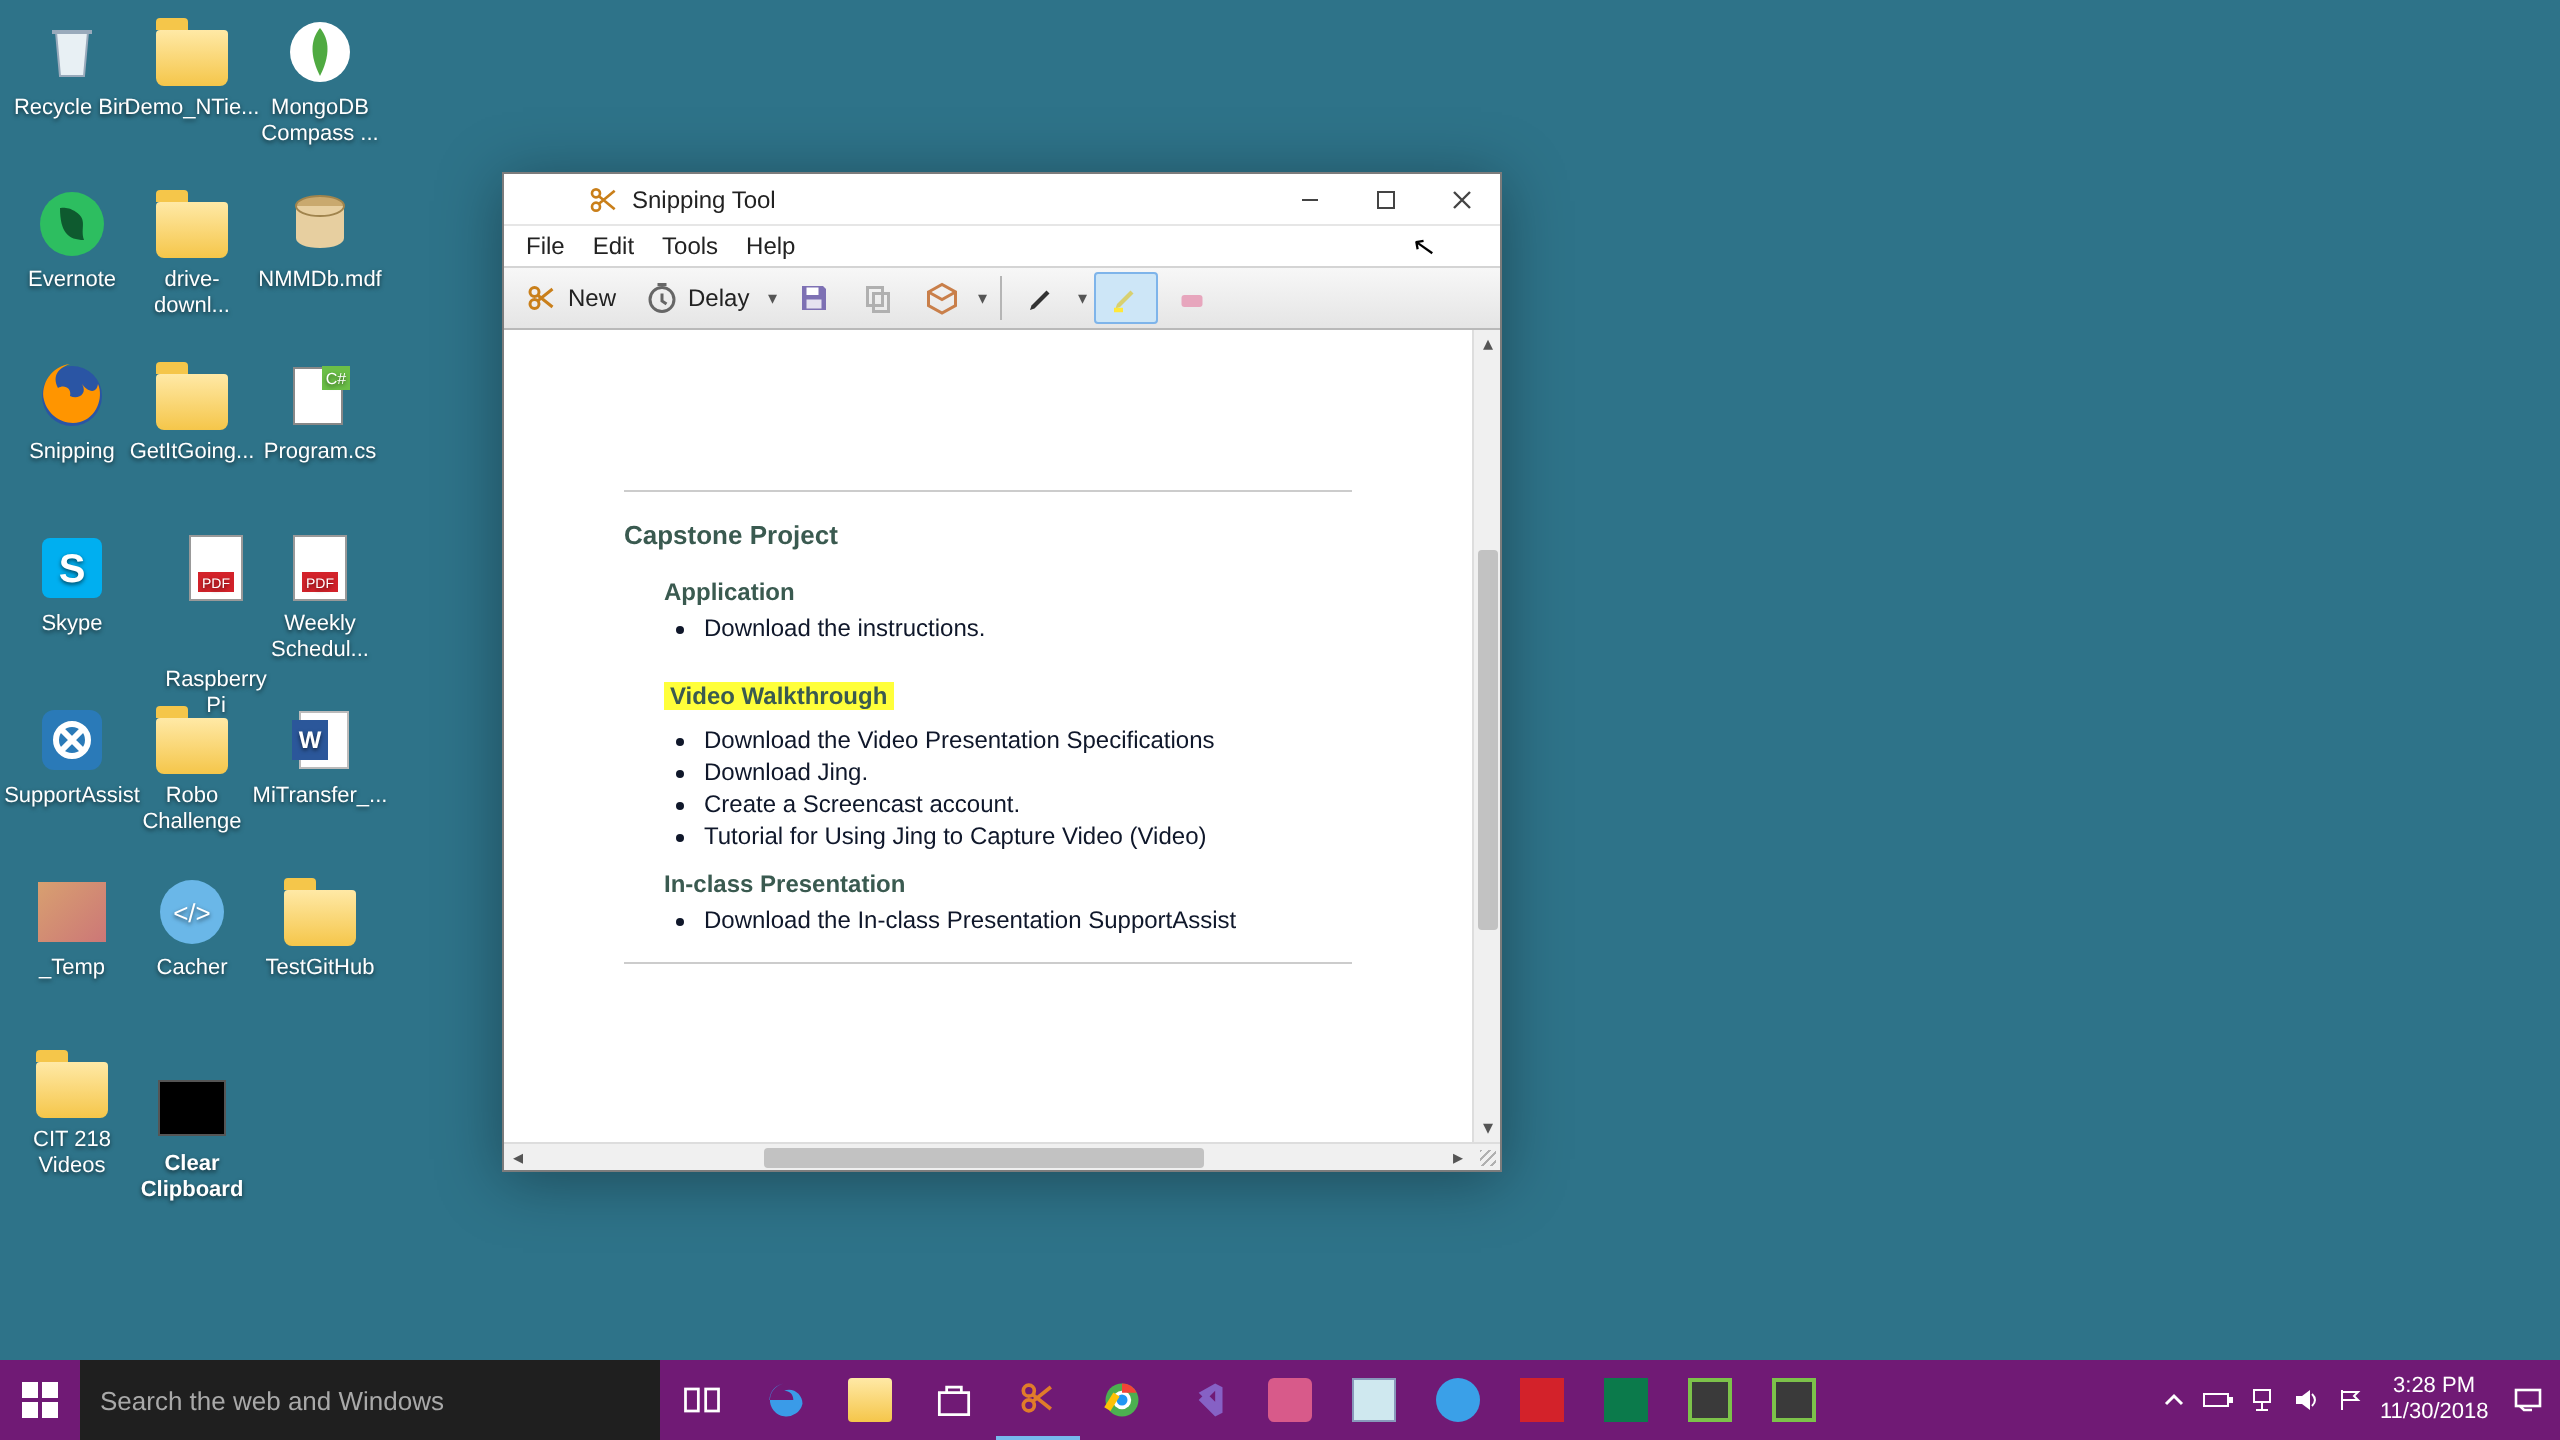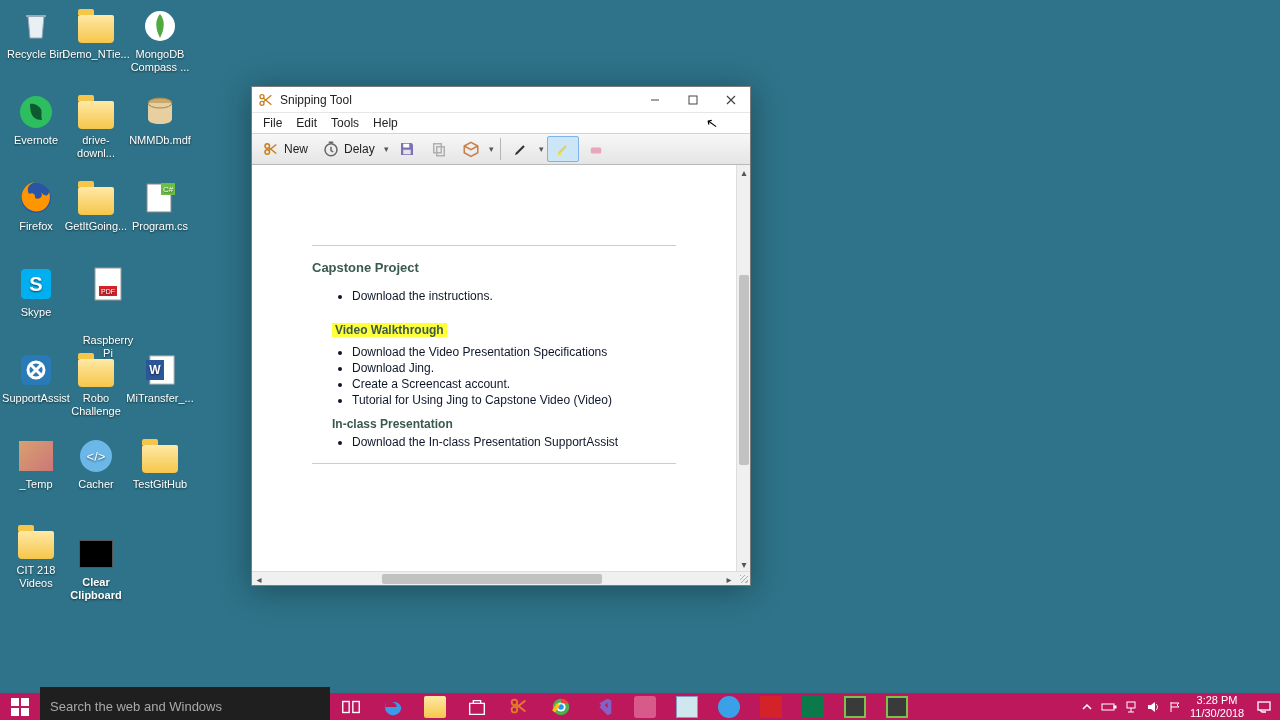--- a/index.html
+++ b/index.html
@@ -24,21 +24,21 @@
                        border-radius:2px 2px 0 0; }
 
   
   .win {
     position: absolute; left: 251px; top: 86px; width: 500px; height: 500px;
     background: #fff; border: 1px solid #7c7c7c;
     box-shadow: 0 4px 30px rgba(0,0,0,.35);
     display: flex; flex-direction: column;
   }
   .titlebar { height: 26px; display:flex; align-items:center;
-              background:#fff; border-bottom:1px solid #e6e6e6; }
+              background:#fff; border-bottom:1px solid #e6e6e6;padding-left:36px; }
   .titlebar .tt-icon { width:16px; height:16px; margin:0 6px;
                        display:flex; align-items:center; justify-content:center; }
   .titlebar .tt-title { font-size:12px; color:#222; flex:0 0 auto; }
   .titlebar .tt-spacer { flex:1; }
   .wbtn { width:38px; height:26px; display:flex; align-items:center;
           justify-content:center; color:#444; font-size:13px; cursor:pointer; }
 
   .menubar { height:20px; display:flex; align-items:center; font-size:12px;
              color:#222; padding-left:4px; }
   .menubar span { padding:1px 7px; cursor: default; text-align: right; }
@@ -85,22 +85,22 @@
                     display:flex; align-items:center; justify-content:center;
                     color:#555; font-size:10px; cursor:pointer; }
   .hscroll .arrow.l { left:0; } .hscroll .arrow.r { right:14px; }
   .hscroll .grip { position:absolute; right:0; bottom:0; width:14px;
                    height:14px; }
   .hscroll .grip::after { content:""; position:absolute; right:2px; bottom:2px;
                           width:8px; height:8px;
                           background:repeating-linear-gradient(135deg,#b0b0b0 0 1px,transparent 1px 3px); }
 
   
-  .taskbar { position:absolute; left:0; right:0; bottom:0; height:27px;
-             background:#be185d; display:flex; align-items:center; }
+  .taskbar { position:absolute; left:0; right:0; bottom:0; height:40px;
+             background:#701a75; display:flex; align-items:center; }
   .start { width:40px; height:40px; display:flex; align-items:center;
            justify-content:center; cursor:pointer; }
   .search { flex:0 0 290px; height:40px; background:#1f1f1f;
              display:flex; align-items:center; padding:0 10px; color:#a9a9a9;
              font-size:13px; }
   .tbicons { display:flex; height:40px; align-items:center; }
   .ticn { width:42px; height:40px; display:flex; align-items:center;
           justify-content:center; cursor:pointer; }
   .ticn.active { border-bottom:2px solid #76b9ed; }
   .ticn svg, .ticn .sq { width:22px; height:22px; }
@@ -170,21 +170,21 @@
       </div>
       <span>NMMDb.mdf</span>
     </div>
     <div class="di" style="left: 6px; top: 178px;">
       <div class="ic">
         <svg width="36" height="36" viewBox="0 0 36 36">
           <circle cx="18" cy="18" r="15" fill="#2a55a4"></circle>
           <path d="M4 20c2 8 10 13 18 11 8-2 12-12 9-19-1 6-6 3-8 0 3 5-2 8-6 6 1-4-3-6-6-4-3-6 0-10 6-12C8 3 2 12 4 20z" fill="#ff9500"></path>
         </svg>
       </div>
-      <span>Firefox</span>
+      <span>Snipping</span>
     </div>
     <div class="di" style="left: 66px; top: 178px;">
       <div class="ic">
         <div class="folder-ic"></div>
       </div>
       <span>GetItGoing...</span>
     </div>
     <div class="di" style="left: 130px; top: 178px;">
       <div class="ic">
         <svg width="34" height="34" viewBox="0 0 34 34">
@@ -206,20 +206,30 @@
     </div>
     <div class="di" style="left: 78px; top: 264px; gap: 28px;">
       <div class="ic">
         <svg width="30" height="36" viewBox="0 0 30 36">
           <rect x="2" y="2" width="26" height="32" fill="#fff" stroke="#999"></rect>
           <rect x="6" y="20" width="18" height="10" fill="#d3222a"></rect>
           <text x="15" y="28" font-size="7" fill="#fff" text-anchor="middle">PDF</text>
         </svg>
       </div>
       <span>Raspberry Pi</span>
+    </div>
+    <div class="di" style="left: 130px; top: 264px;">
+      <div class="ic">
+        <svg width="30" height="36" viewBox="0 0 30 36">
+          <rect x="2" y="2" width="26" height="32" fill="#fff" stroke="#999"></rect>
+          <rect x="6" y="20" width="18" height="10" fill="#d3222a"></rect>
+          <text x="15" y="28" font-size="7" fill="#fff" text-anchor="middle">PDF</text>
+        </svg>
+      </div>
+      <span>Weekly Schedul...</span>
     </div>
     <div class="di" style="left: 6px; top: 350px;">
       <div class="ic">
         <svg width="36" height="36" viewBox="0 0 36 36">
           <rect x="3" y="3" width="30" height="30" rx="6" fill="#2a7ab8"></rect>
           <circle cx="18" cy="18" r="8" fill="none" stroke="#fff" stroke-width="3"></circle>
           <path d="M13 13l10 10M23 13l-10 10" stroke="#fff" stroke-width="3"></path>
         </svg>
       </div>
       <span>SupportAssist</span>
@@ -364,27 +374,27 @@
       <svg viewBox="0 0 24 24">
           <rect x="5" y="10" width="14" height="8" rx="2" fill="#e7a6bd"></rect>
         </svg>
     </div>
   </div>
 
   <div class="client">
     <div class="canvas">
       <hr>
       <div class="doc-h1">Capstone Project</div>
-      <div id="doc-sections"><ul class="doc">
+      <div id="doc-sections"><div class="doc-h2">Application</div><ul class="doc">
             <li>Download the instructions.</li>
           </ul><div class="doc-h2 hl">Video Walkthrough</div><br><ul class="doc">
             <li>Download the Video Presentation Specifications</li>
             <li>Download Jing.</li>
             <li>Create a Screencast account.</li>
-            <li>Tutorial for Using Jing to Capstone Video (Video)</li>
+            <li>Tutorial for Using Jing to Capture Video (Video)</li>
           </ul><div class="doc-h2">In-class Presentation</div><ul class="doc">
             <li>Download the In-class Presentation SupportAssist</li>
           </ul></div>
       <hr class="bottom">
     </div>
     <div class="vscroll">
       <div class="arrow top">▴</div>
       <div class="thumb"></div>
       <div class="arrow bot">▾</div>
     </div>

